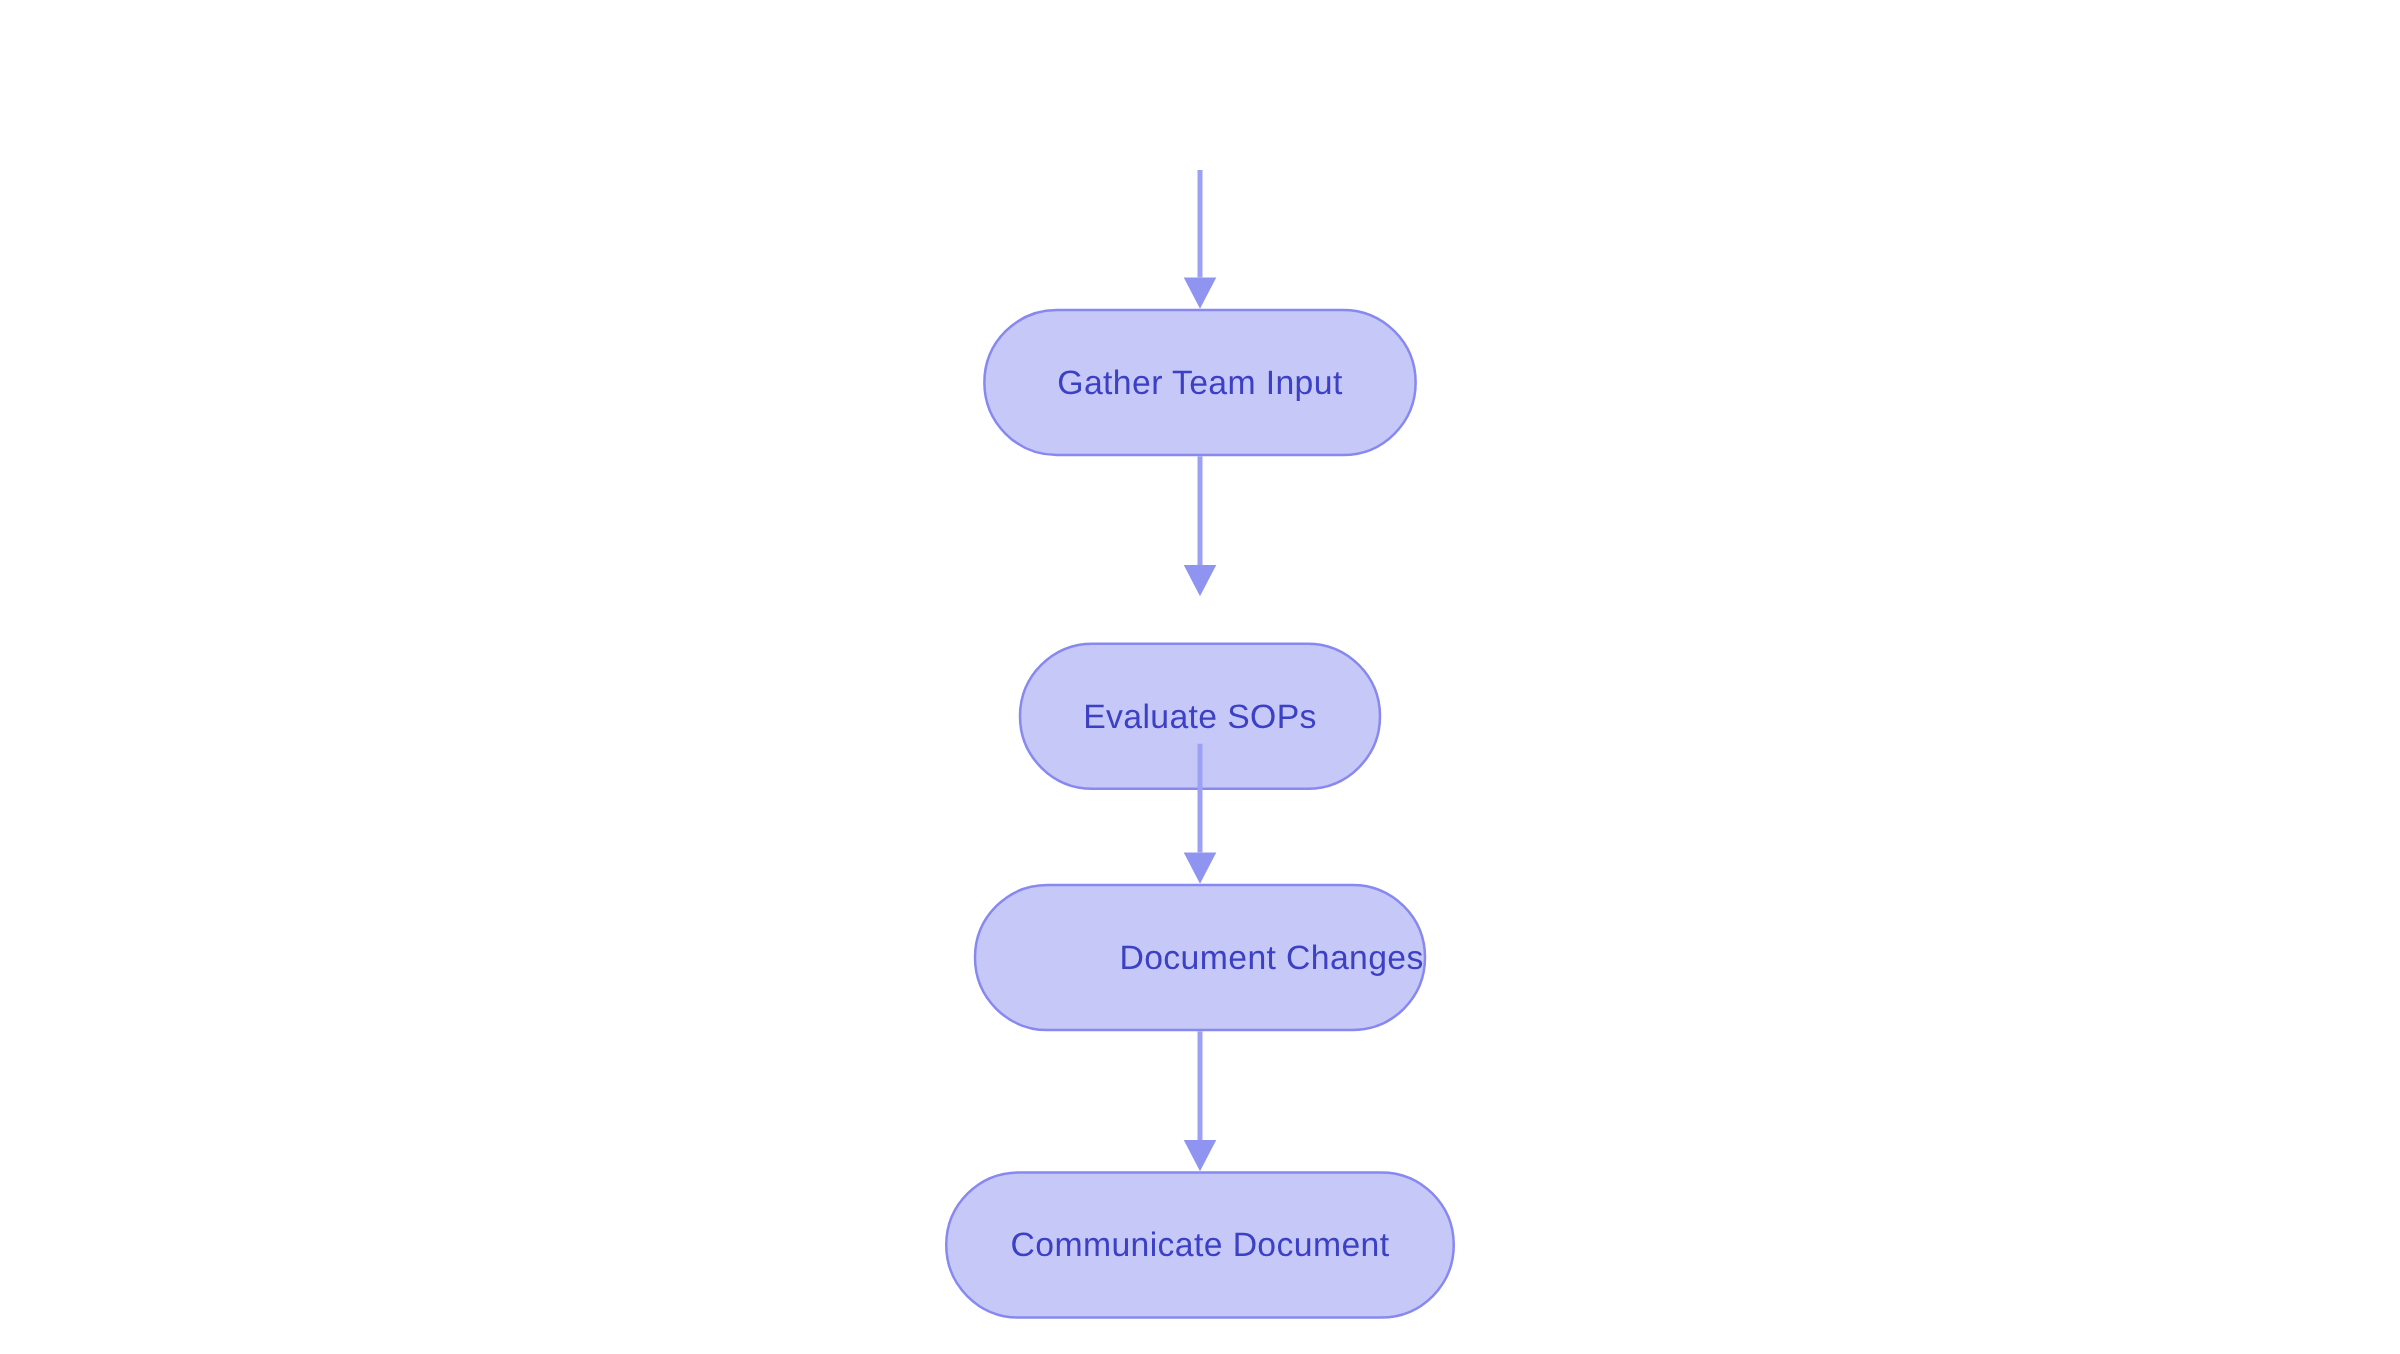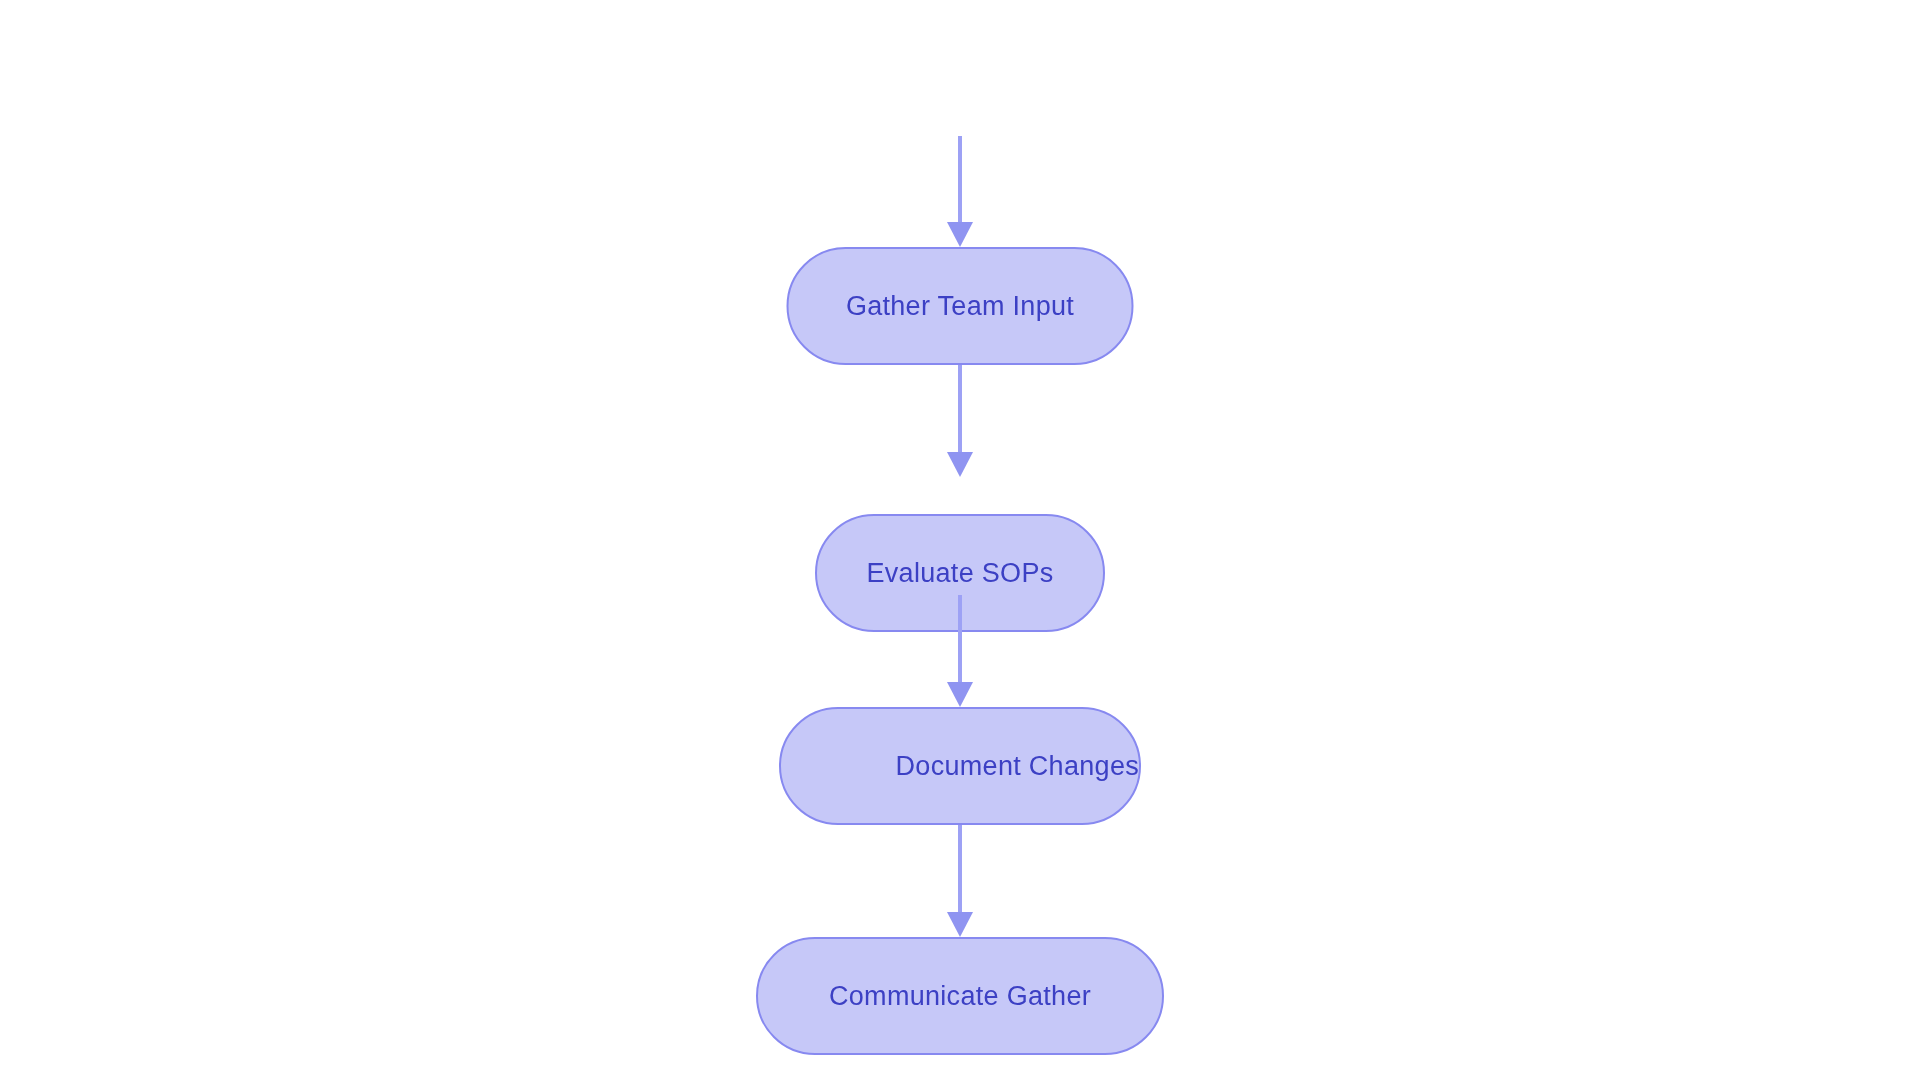--- a/index.html
+++ b/index.html
@@ -99,16 +99,16 @@
   <div class="node n4">
     <span>Document Changes</span>
   </div>
 
   <div class="arrow a4">
     <div class="line"></div>
     <div class="head"></div>
   </div>
 
   <div class="node n5">
-    <span>Communicate Gather</span>
+    <span>Communicate Document</span>
   </div>
 
 </div>
 
 </body></html>

